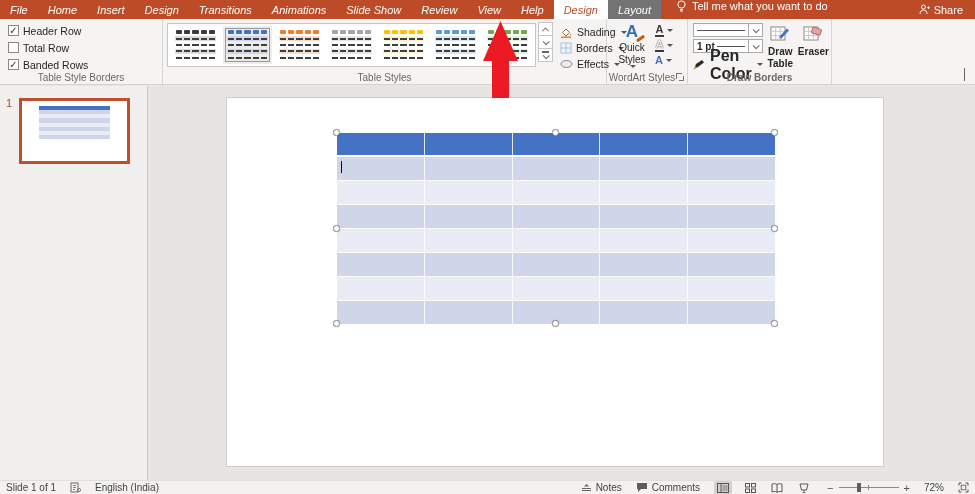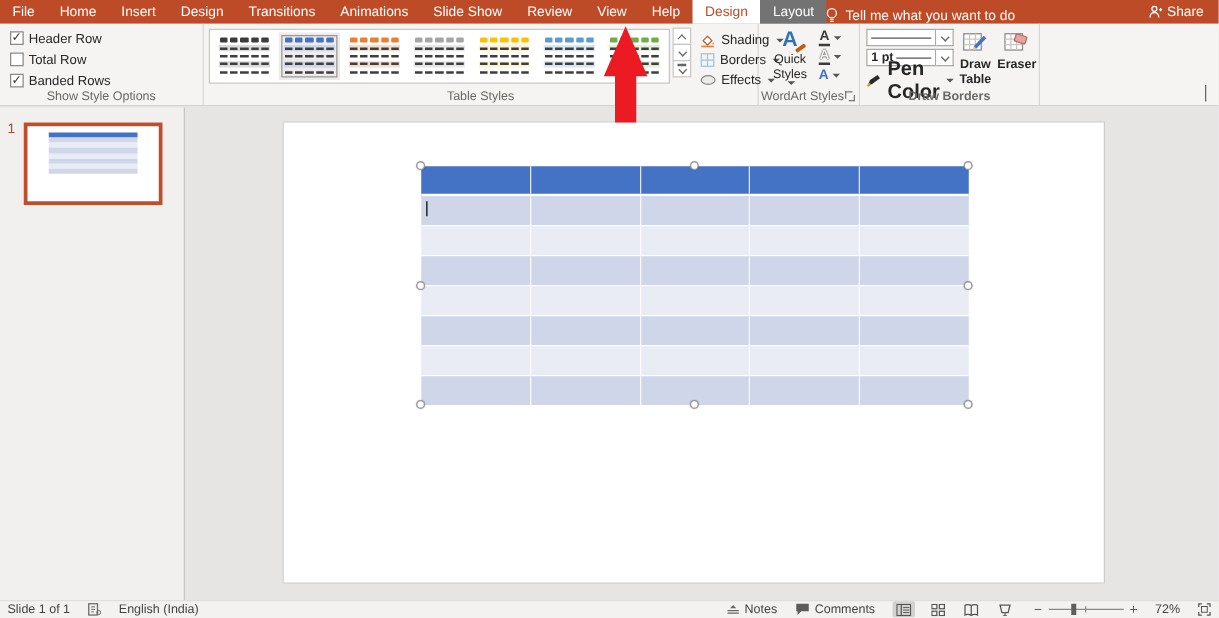--- a/index.html
+++ b/index.html
@@ -1,24 +1,24 @@
 <!DOCTYPE html>
 <html><head>
 <meta charset="utf-8">
 <style>
   * { margin:0; padding:0; box-sizing:border-box; }
   html,body { width:975px; height:494px; overflow:hidden; }
   body { font-family:"Liberation Sans", sans-serif; font-size:11px; color:#262626; background:#E6E5E4; position:relative; }
 
   
   .tabbar { position:absolute; left:0; top:0; width:975px; height:19px; background:#BE4B27; display:flex; align-items:stretch; color:#fff; }
-  .tab { padding:0 10px; display:flex; align-items:center; font-size:11px; cursor:default; white-space:nowrap; }
+  .tab { padding:0 10px; display:flex; align-items:center; font-size:11px; cursor:default; white-space:nowrap;font-style:italic; }
   .tab.ctx-active { background:#fff; color:#BE4B27; }
   .tab.ctx-second { background:#737373; color:#fff; }
-  .tellme { display:flex; align-items:flex-end; gap:6px; padding:0 0; }
+  .tellme { display:flex; align-items:flex-start; gap:6px; padding:0 16px; }
   .spacer { flex:1; }
   .share { display:flex; align-items:center; gap:4px; padding:0 12px; }
 
   
   .ribbon { position:absolute; left:0; top:19px; width:975px; height:66px; background:#F5F4F2; border-bottom:1px solid #D5D2CF; display:flex; }
   .rgroup { position:relative; border-right:1px solid #D8D5D2; height:100%; }
   .rgroup-label { position:absolute; bottom:1px; left:0; right:0; text-align:center; font-size:10px; color:#6A6865; white-space:nowrap; }
   .g-tso { width:163px; padding:6px 0 0 8px; }
   .g-ts  { width:444px; }
   .g-wa  { width:81px; }
@@ -163,21 +163,21 @@
         <div class="cb" data-checked="false">
           <span class="cbbox"></span>
           <span>Total Row</span>
         </div>
         <div class="cb" data-checked="true">
           <span class="cbbox"></span>
           <span>Banded Rows</span>
         </div>
       </div>
     </div>
-    <div class="rgroup-label">Show Style Options</div>
+    <div class="rgroup-label">Table Style Borders</div>
   </div>
 
   <div class="rgroup g-ts">
     <div class="ts-row">
       <div class="gallery">
         <div class="thumb">
             <div class="trow">
               <span class="seg" style="background: rgb(59, 59, 59);"></span>
               <span class="seg" style="background: rgb(59, 59, 59);"></span>
               <span class="seg" style="background: rgb(59, 59, 59);"></span>

